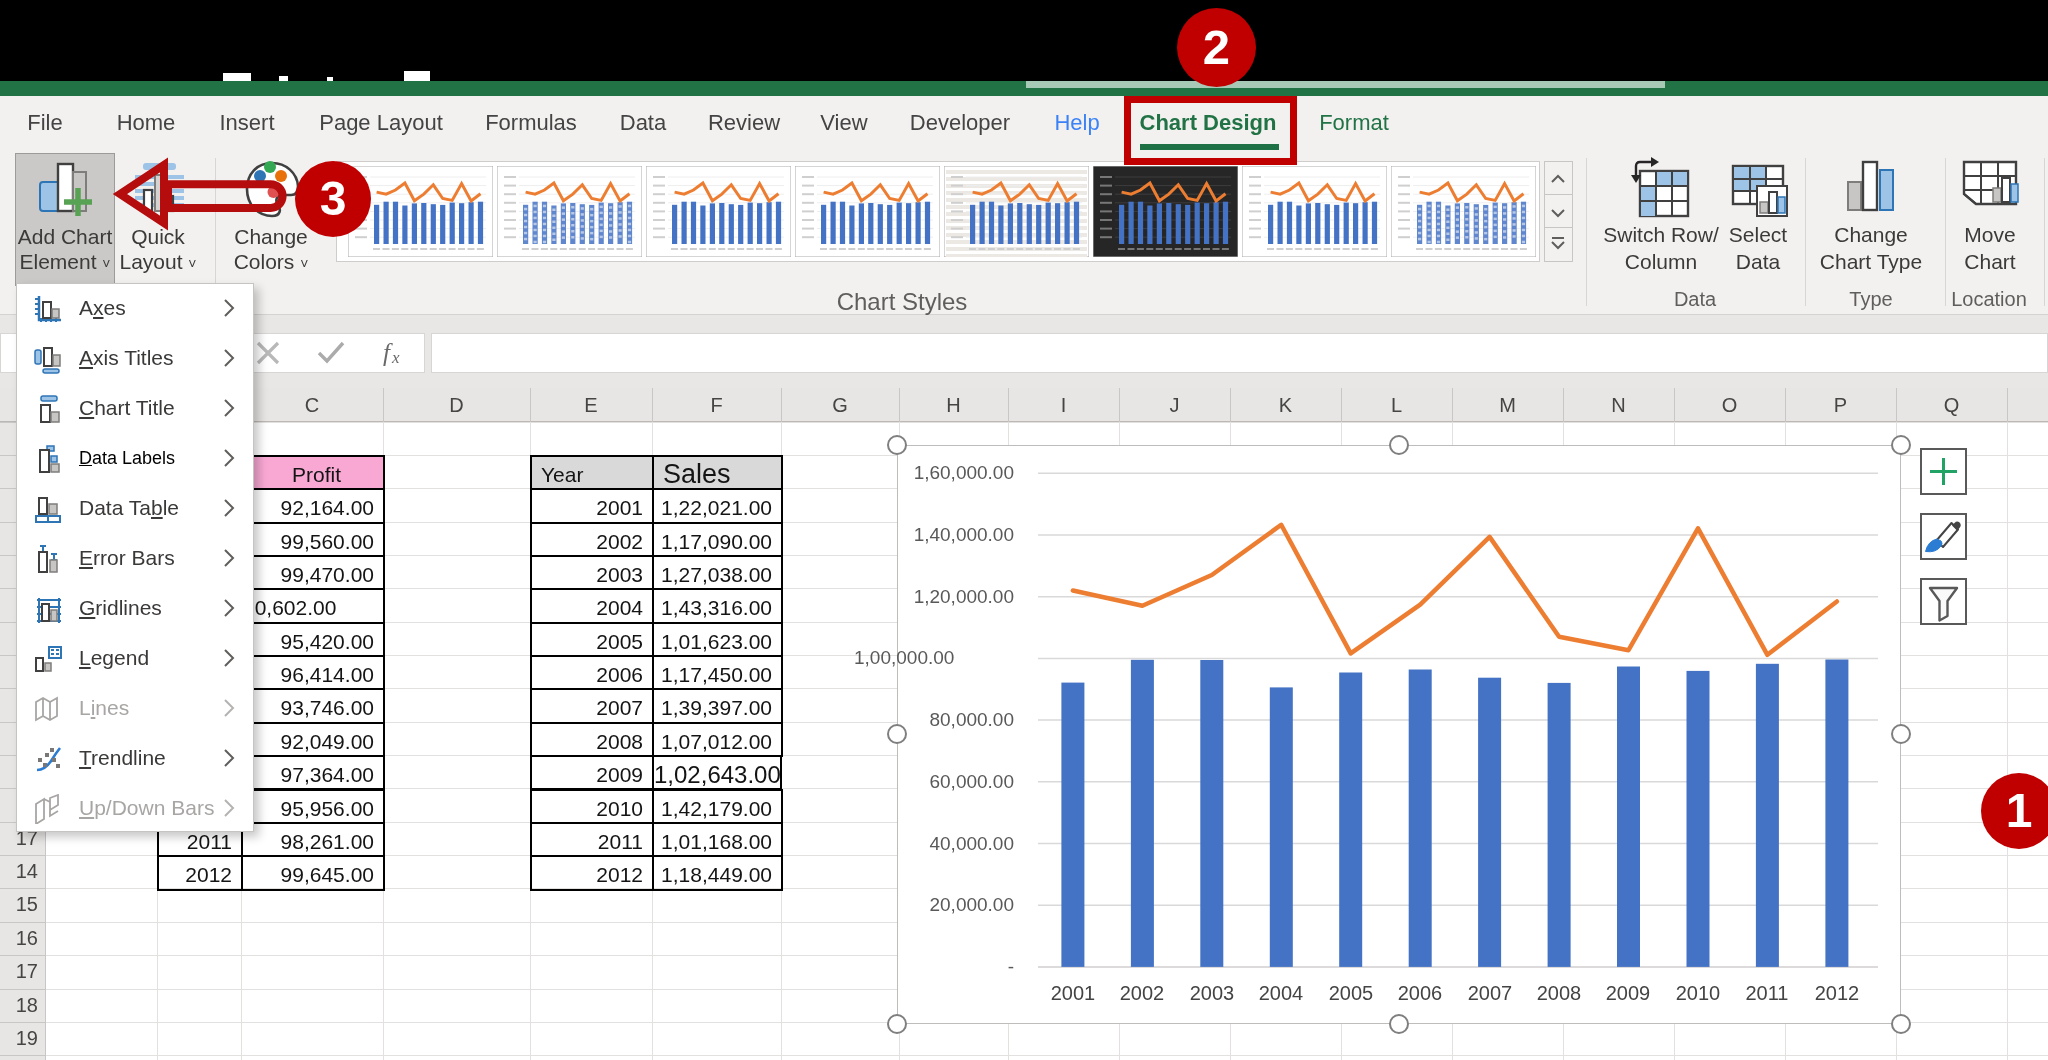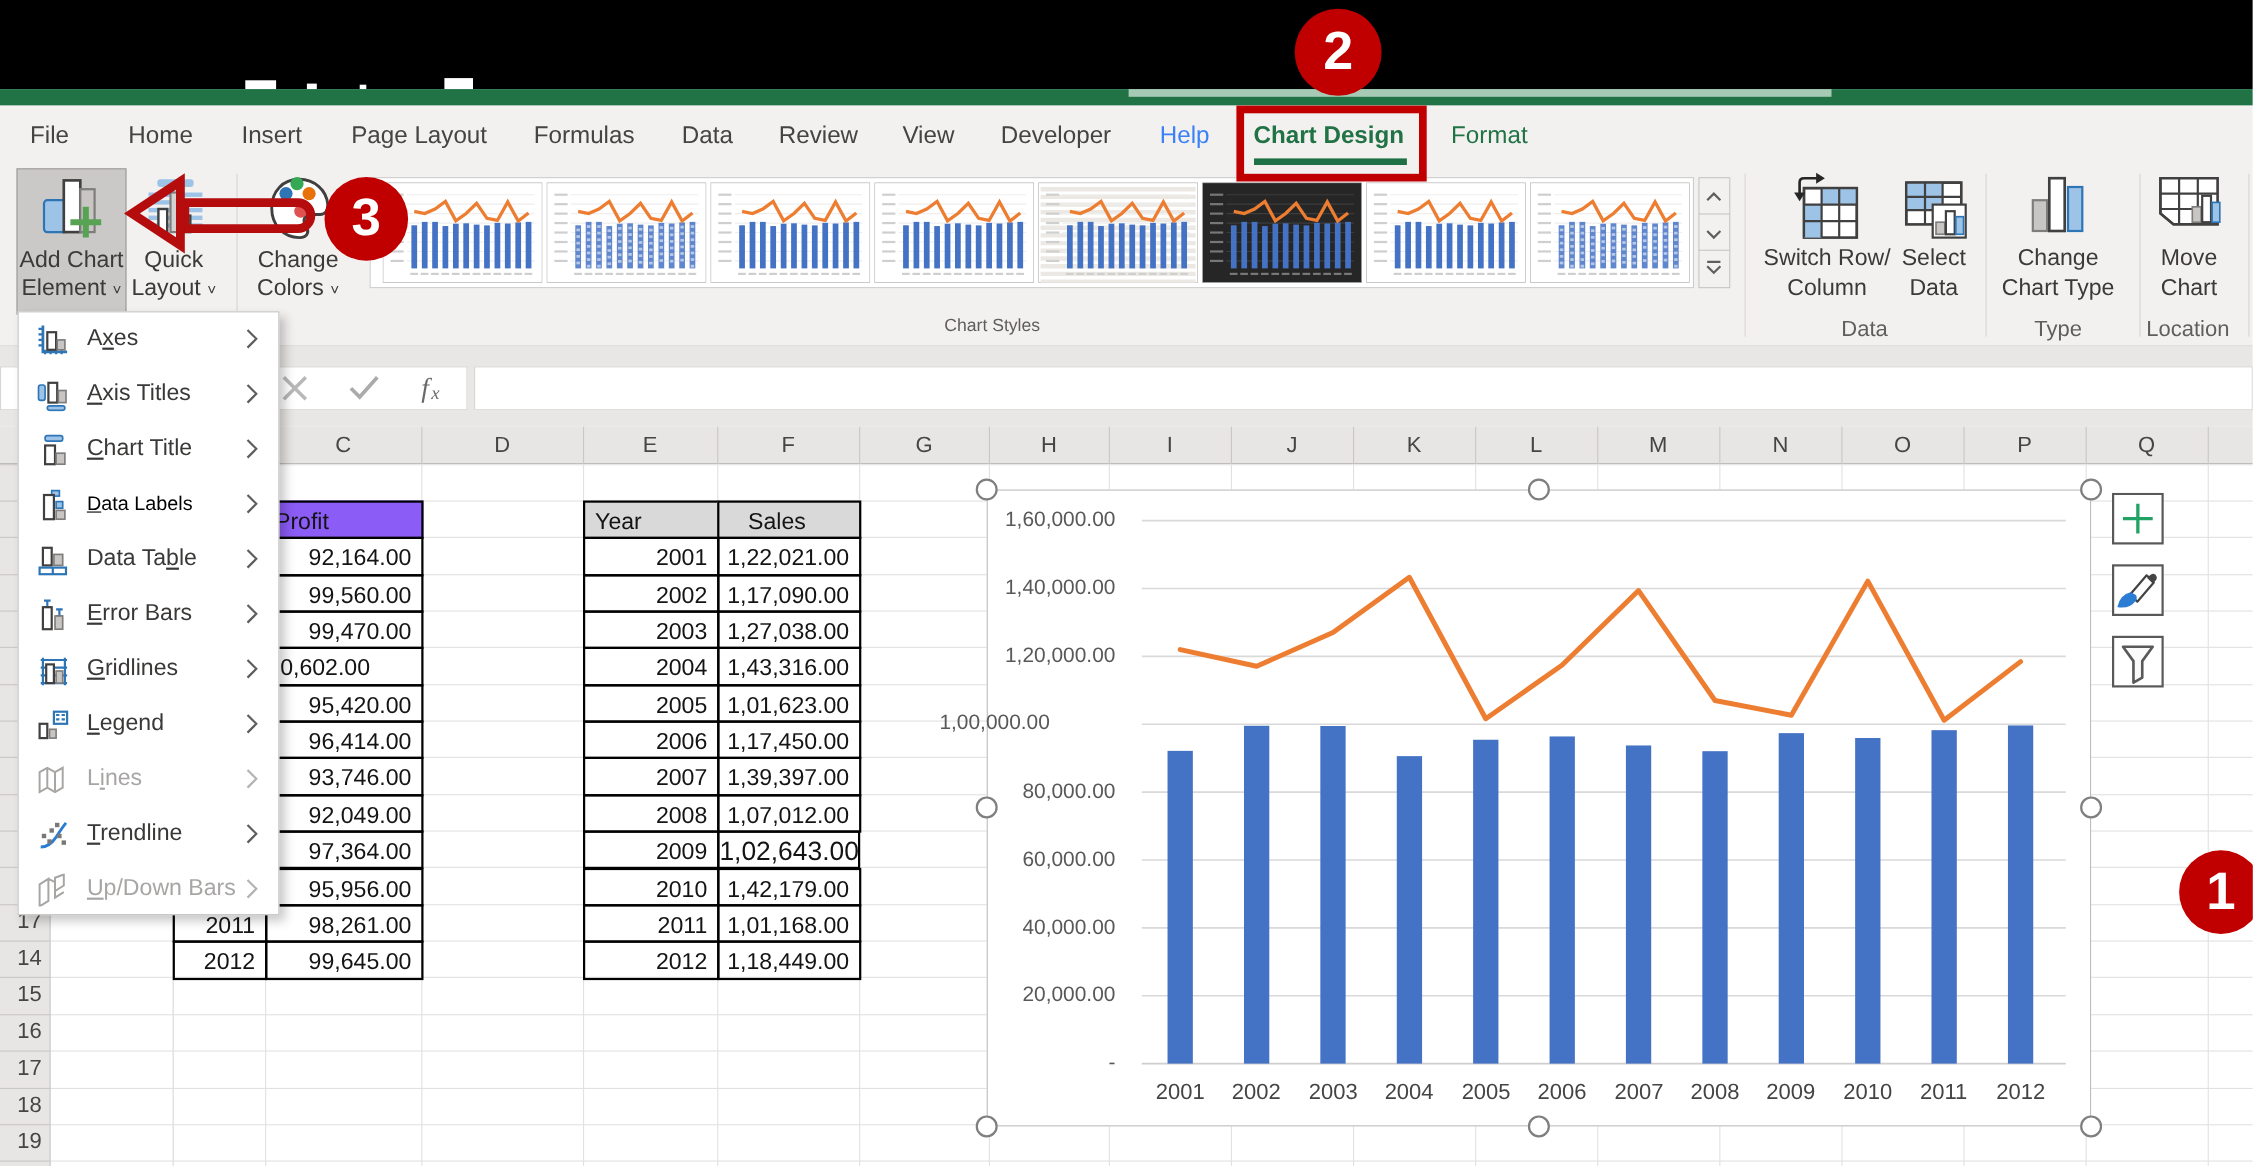--- a/index.html
+++ b/index.html
@@ -580,21 +580,21 @@
     <rect x="128.9" y="82" width="7" height="2" fill="#cfcfcf"></rect>
   </svg>
 <div class="abs" style="left:1544px;top:161px;width:29px;height:101px;background:#f3f1f0;border:1px solid #c8c6c4"></div>
 <div class="abs" style="left:1544px;top:194px;width:29px;height:1px;background:#c8c6c4"></div>
 <div class="abs" style="left:1544px;top:227px;width:29px;height:1px;background:#c8c6c4"></div>
 <svg class="abs" style="left:1548px;top:168px" width="21" height="90" viewBox="0 0 21 90">
 <path d="M4 14 l6 -6 l6 6" fill="none" stroke="#605e5c" stroke-width="2"></path>
 <path d="M4 42 l6 6 l6 -6" fill="none" stroke="#605e5c" stroke-width="2"></path>
 <path d="M4 70 h12 M4 74 l6 6 l6 -6" fill="none" stroke="#605e5c" stroke-width="2"></path>
 </svg>
-<div class="abs ct" style="left:802px;top:288px;width:200px;font-size:16px;color:#605e5c">Chart Styles</div>
+<div class="abs ct" style="left:802px;top:288px;width:200px;font-size:24px;color:#605e5c">Chart Styles</div>
 <div class="abs ct" style="left:1595px;top:288px;width:200px;font-size:20px;color:#605e5c">Data</div>
 <div class="abs ct" style="left:1771px;top:288px;width:200px;font-size:20px;color:#605e5c">Type</div>
 <div class="abs ct" style="left:1889px;top:288px;width:200px;font-size:20px;color:#605e5c">Location</div>
 <svg class="abs" style="left:1630px;top:155px" width="62" height="64" viewBox="0 0 62 64">
 <rect x="10" y="16" width="48" height="45" fill="#fff" stroke="#404040" stroke-width="2.4"></rect>
 <rect x="26" y="16" width="16" height="15" fill="#9dc3e6"></rect>
 <rect x="42" y="16" width="16" height="15" fill="#9dc3e6"></rect>
 <rect x="10" y="31" width="16" height="15" fill="#9dc3e6"></rect>
 <rect x="10" y="46" width="16" height="15" fill="#9dc3e6"></rect>
 <path d="M10 16 h48 M10 31 h48 M10 46 h48 M10 16 v45 M26 16 v45 M42 16 v45 M58 16 v45" fill="none" stroke="#404040" stroke-width="2"></path>
@@ -734,21 +734,21 @@
 <div class="abs" style="left:1230px;top:422px;width:1px;height:638px;background:#e2e1e0"></div>
 <div class="abs" style="left:1341px;top:422px;width:1px;height:638px;background:#e2e1e0"></div>
 <div class="abs" style="left:1452px;top:422px;width:1px;height:638px;background:#e2e1e0"></div>
 <div class="abs" style="left:1563px;top:422px;width:1px;height:638px;background:#e2e1e0"></div>
 <div class="abs" style="left:1674px;top:422px;width:1px;height:638px;background:#e2e1e0"></div>
 <div class="abs" style="left:1785px;top:422px;width:1px;height:638px;background:#e2e1e0"></div>
 <div class="abs" style="left:1896px;top:422px;width:1px;height:638px;background:#e2e1e0"></div>
 <div class="abs" style="left:2007px;top:422px;width:1px;height:638px;background:#e2e1e0"></div>
 <div class="abs" style="left:157px;top:422px;width:1px;height:638px;background:#e2e1e0"></div>
 <div class="abs" style="left:157px;top:455.0px;width:86px;height:35.4px;line-height:35.4px;background:#d9d9d9;border:2px solid #000;text-align:left;padding-left:9px;font-size:21px;color:#141414">Year</div>
-<div class="abs" style="left:241px;top:455.0px;width:144px;height:35.4px;line-height:35.4px;background:#8b5cf6;border:2px solid #000;text-align:left;padding-left:7px;font-size:21px;color:#141414">Profit</div>
+<div class="abs" style="left:241px;top:455.0px;width:144px;height:35.4px;line-height:35.4px;background:#f9a8d4;border:2px solid #000;text-align:center;padding-left:7px;font-size:21px;color:#141414">Profit</div>
 <div class="abs" style="left:157px;top:488.3px;width:86px;height:35.4px;line-height:35.4px;border:2px solid #000;text-align:right;padding-right:9px;font-size:21px;color:#141414">2001</div>
 <div class="abs" style="left:241px;top:488.3px;width:144px;height:35.4px;line-height:35.4px;border:2px solid #000;text-align:right;padding-right:9px;font-size:21px;color:#141414">92,164.00</div>
 <div class="abs" style="left:157px;top:521.7px;width:86px;height:35.4px;line-height:35.4px;border:2px solid #000;text-align:right;padding-right:9px;font-size:21px;color:#141414">2002</div>
 <div class="abs" style="left:241px;top:521.7px;width:144px;height:35.4px;line-height:35.4px;border:2px solid #000;text-align:right;padding-right:9px;font-size:21px;color:#141414">99,560.00</div>
 <div class="abs" style="left:157px;top:555.0px;width:86px;height:35.4px;line-height:35.4px;border:2px solid #000;text-align:right;padding-right:9px;font-size:21px;color:#141414">2003</div>
 <div class="abs" style="left:241px;top:555.0px;width:144px;height:35.4px;line-height:35.4px;border:2px solid #000;text-align:right;padding-right:9px;font-size:21px;color:#141414">99,470.00</div>
 <div class="abs" style="left:157px;top:588.4px;width:86px;height:35.4px;line-height:35.4px;border:2px solid #000;text-align:right;padding-right:9px;font-size:21px;color:#141414">2004</div>
 <div class="abs" style="left:241px;top:588.4px;width:144px;height:35.4px;line-height:35.4px;border:2px solid #000;text-align:left;padding-right:9px;font-size:21px;color:#141414">90,602.00</div>
 <div class="abs" style="left:157px;top:621.7px;width:86px;height:35.4px;line-height:35.4px;border:2px solid #000;text-align:right;padding-right:9px;font-size:21px;color:#141414">2005</div>
 <div class="abs" style="left:241px;top:621.7px;width:144px;height:35.4px;line-height:35.4px;border:2px solid #000;text-align:right;padding-right:9px;font-size:21px;color:#141414">95,420.00</div>
@@ -760,21 +760,21 @@
 <div class="abs" style="left:241px;top:721.8px;width:144px;height:35.4px;line-height:35.4px;border:2px solid #000;text-align:right;padding-right:9px;font-size:21px;color:#141414">92,049.00</div>
 <div class="abs" style="left:157px;top:755.1px;width:86px;height:35.4px;line-height:35.4px;border:2px solid #000;text-align:right;padding-right:9px;font-size:21px;color:#141414">2009</div>
 <div class="abs" style="left:241px;top:755.1px;width:144px;height:35.4px;line-height:35.4px;border:2px solid #000;text-align:right;padding-right:9px;font-size:21px;color:#141414">97,364.00</div>
 <div class="abs" style="left:157px;top:788.5px;width:86px;height:35.4px;line-height:35.4px;border:2px solid #000;text-align:right;padding-right:9px;font-size:21px;color:#141414">2010</div>
 <div class="abs" style="left:241px;top:788.5px;width:144px;height:35.4px;line-height:35.4px;border:2px solid #000;text-align:right;padding-right:9px;font-size:21px;color:#141414">95,956.00</div>
 <div class="abs" style="left:157px;top:821.8px;width:86px;height:35.4px;line-height:35.4px;border:2px solid #000;text-align:right;padding-right:9px;font-size:21px;color:#141414">2011</div>
 <div class="abs" style="left:241px;top:821.8px;width:144px;height:35.4px;line-height:35.4px;border:2px solid #000;text-align:right;padding-right:9px;font-size:21px;color:#141414">98,261.00</div>
 <div class="abs" style="left:157px;top:855.2px;width:86px;height:35.4px;line-height:35.4px;border:2px solid #000;text-align:right;padding-right:9px;font-size:21px;color:#141414">2012</div>
 <div class="abs" style="left:241px;top:855.2px;width:144px;height:35.4px;line-height:35.4px;border:2px solid #000;text-align:right;padding-right:9px;font-size:21px;color:#141414">99,645.00</div>
 <div class="abs" style="left:530px;top:455.0px;width:124px;height:35.4px;line-height:35.4px;background:#d9d9d9;border:2px solid #000;text-align:left;padding-left:9px;font-size:21px;color:#141414">Year</div>
-<div class="abs" style="left:652px;top:455.0px;width:131px;height:35.4px;line-height:35.4px;background:#d9d9d9;border:2px solid #000;text-align:left;padding-left:26px;font-size:21px;color:#141414">Sales</div>
+<div class="abs" style="left:652px;top:455.0px;width:131px;height:35.4px;line-height:35.4px;background:#d9d9d9;border:2px solid #000;text-align:left;padding-left:9px;font-size:27px;color:#141414">Sales</div>
 <div class="abs" style="left:530px;top:488.3px;width:124px;height:35.4px;line-height:35.4px;border:2px solid #000;text-align:right;padding-right:9px;font-size:21px;color:#141414">2001</div>
 <div class="abs" style="left:652px;top:488.3px;width:131px;height:35.4px;line-height:35.4px;border:2px solid #000;text-align:right;padding-right:9px;font-size:21px;color:#141414">1,22,021.00</div>
 <div class="abs" style="left:530px;top:521.7px;width:124px;height:35.4px;line-height:35.4px;border:2px solid #000;text-align:right;padding-right:9px;font-size:21px;color:#141414">2002</div>
 <div class="abs" style="left:652px;top:521.7px;width:131px;height:35.4px;line-height:35.4px;border:2px solid #000;text-align:right;padding-right:9px;font-size:21px;color:#141414">1,17,090.00</div>
 <div class="abs" style="left:530px;top:555.0px;width:124px;height:35.4px;line-height:35.4px;border:2px solid #000;text-align:right;padding-right:9px;font-size:21px;color:#141414">2003</div>
 <div class="abs" style="left:652px;top:555.0px;width:131px;height:35.4px;line-height:35.4px;border:2px solid #000;text-align:right;padding-right:9px;font-size:21px;color:#141414">1,27,038.00</div>
 <div class="abs" style="left:530px;top:588.4px;width:124px;height:35.4px;line-height:35.4px;border:2px solid #000;text-align:right;padding-right:9px;font-size:21px;color:#141414">2004</div>
 <div class="abs" style="left:652px;top:588.4px;width:131px;height:35.4px;line-height:35.4px;border:2px solid #000;text-align:right;padding-right:9px;font-size:21px;color:#141414">1,43,316.00</div>
 <div class="abs" style="left:530px;top:621.7px;width:124px;height:35.4px;line-height:35.4px;border:2px solid #000;text-align:right;padding-right:9px;font-size:21px;color:#141414">2005</div>
 <div class="abs" style="left:652px;top:621.7px;width:131px;height:35.4px;line-height:35.4px;border:2px solid #000;text-align:right;padding-right:9px;font-size:21px;color:#141414">1,01,623.00</div>

